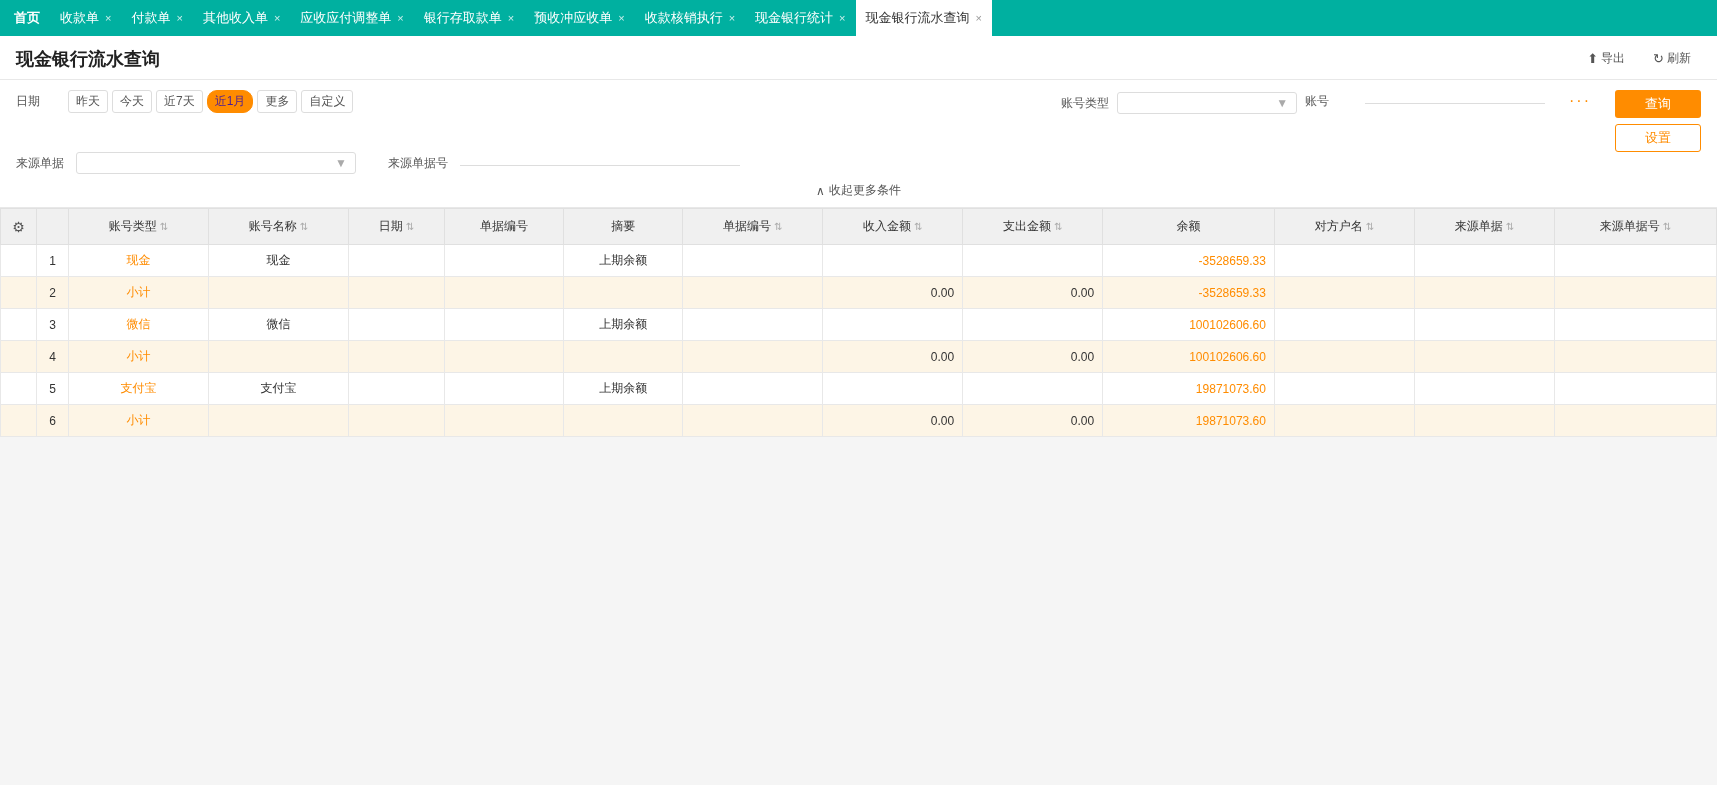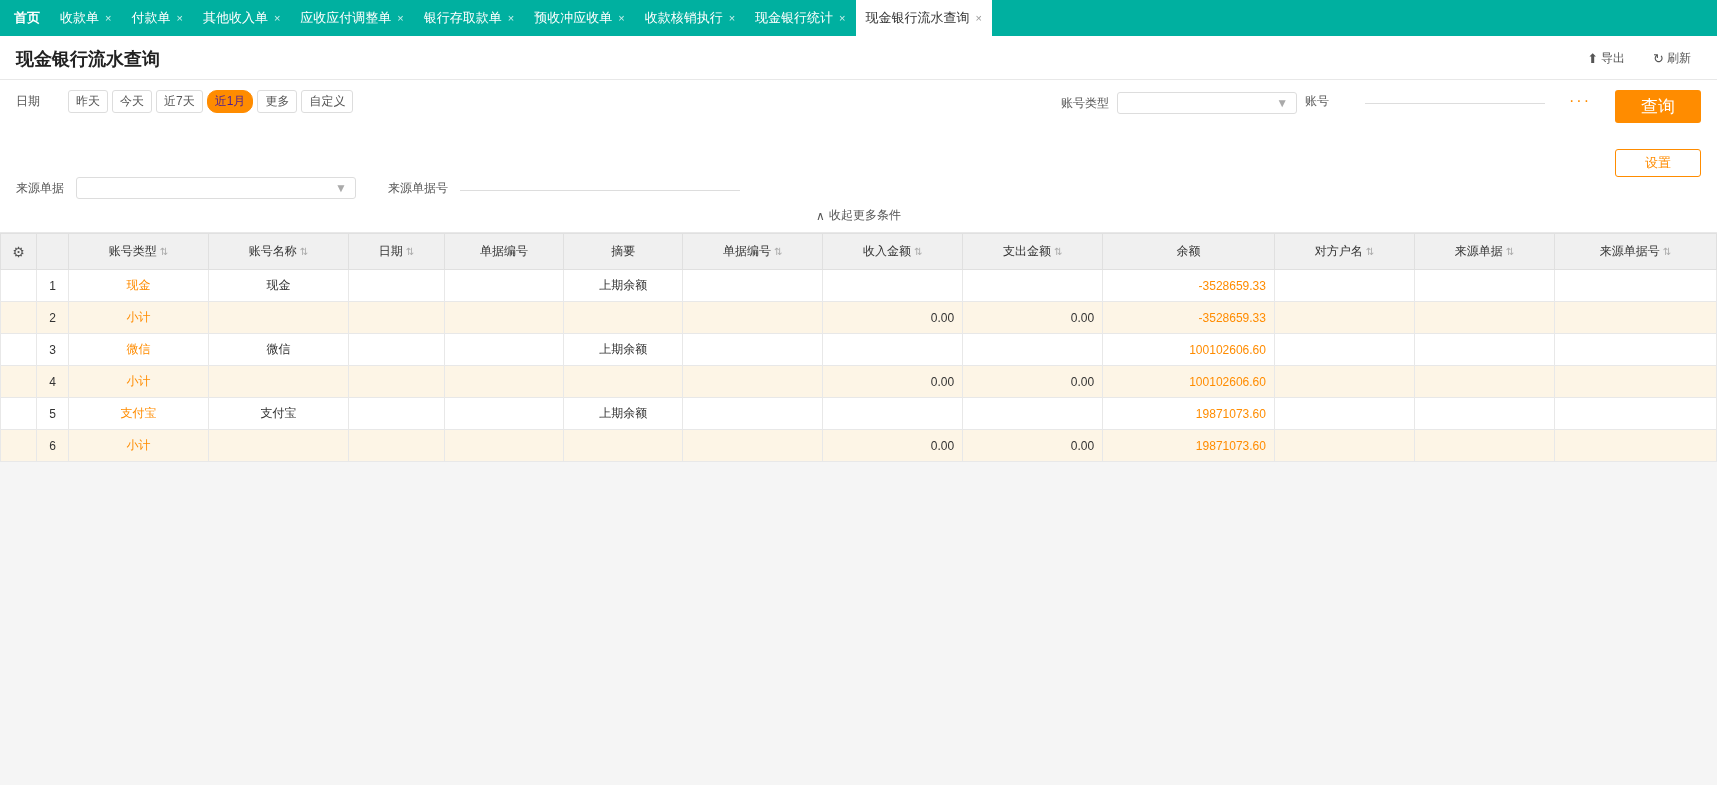--- a/index.html
+++ b/index.html
@@ -135,31 +135,30 @@
       min-width: 200px;
       font-size: 12px;
     }
     .btn-query {
       background: #ff8c00;
       color: #fff;
       border: none;
       padding: 5px 16px;
       border-radius: 3px;
       cursor: pointer;
-      font-size: 17px;
+      font-size: 13px;
     }
     .btn-settings {
       background: #fff;
       color: #ff8c00;
       border: 1px solid #ff8c00;
       padding: 4px 29px;
       border-radius: 3px;
       cursor: pointer;
       font-size: 13px;
-      margin-top: 20px;
     }
     .btn-more-dots {
       color: #ff8c00;
       cursor: pointer;
       font-size: 16px;
       letter-spacing: 2px;
       padding: 0 4px;
     }
     .collapse-bar {
       display: flex;

